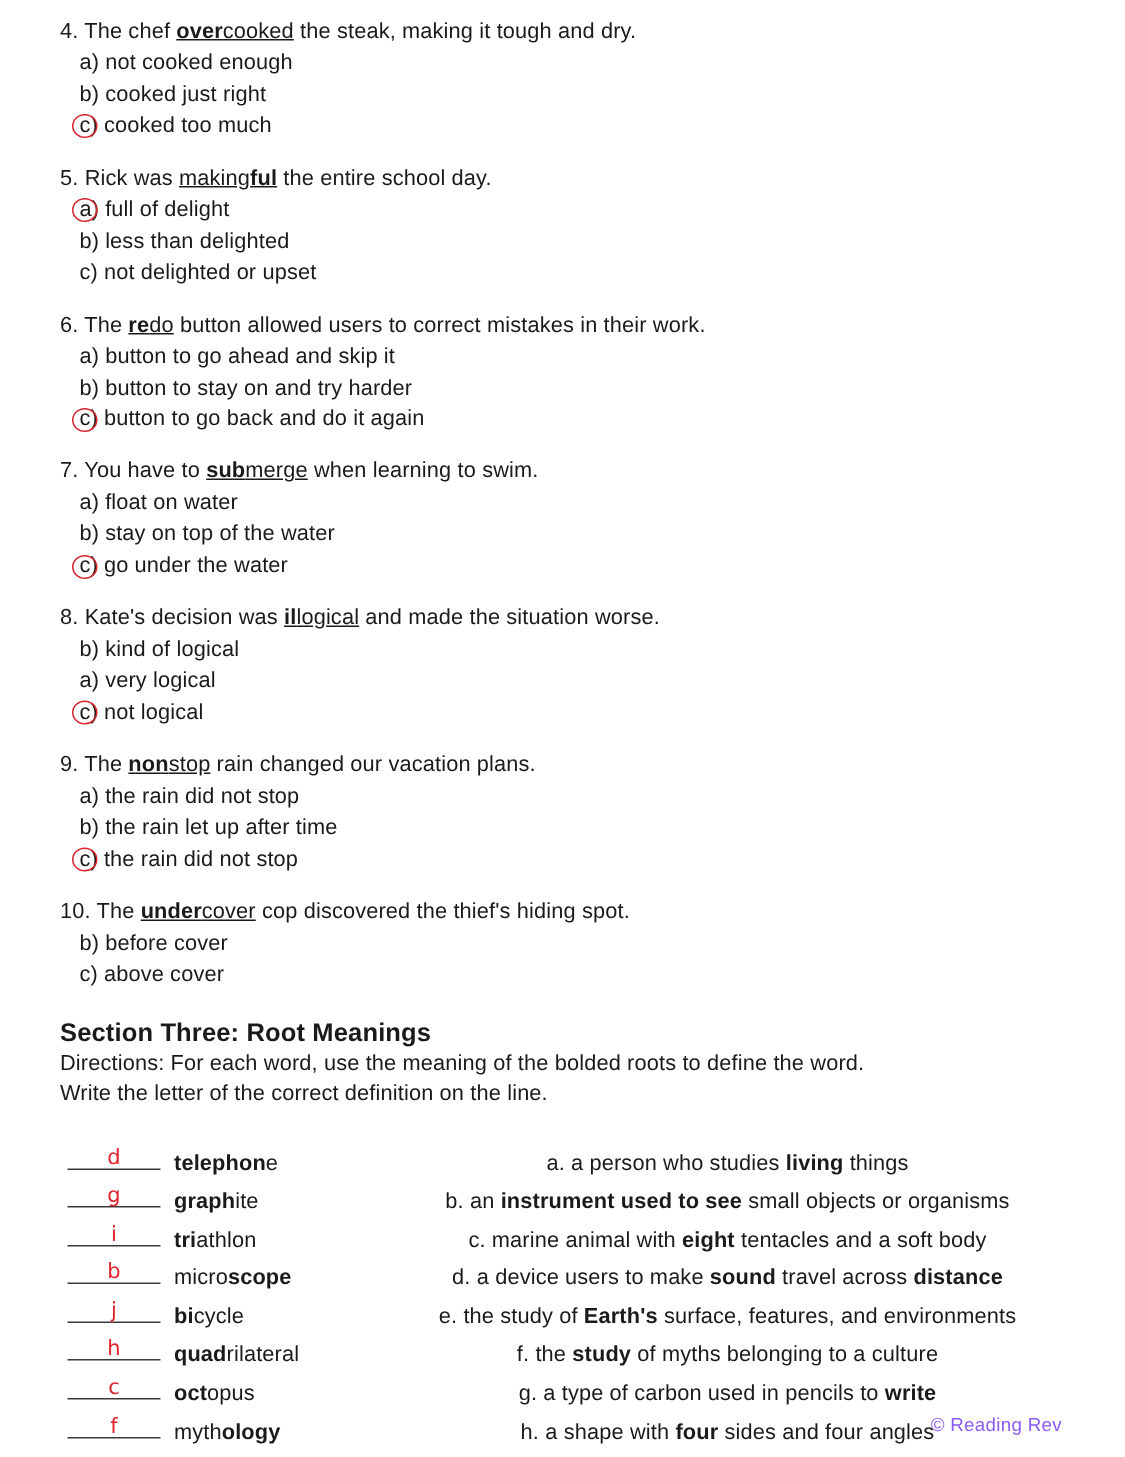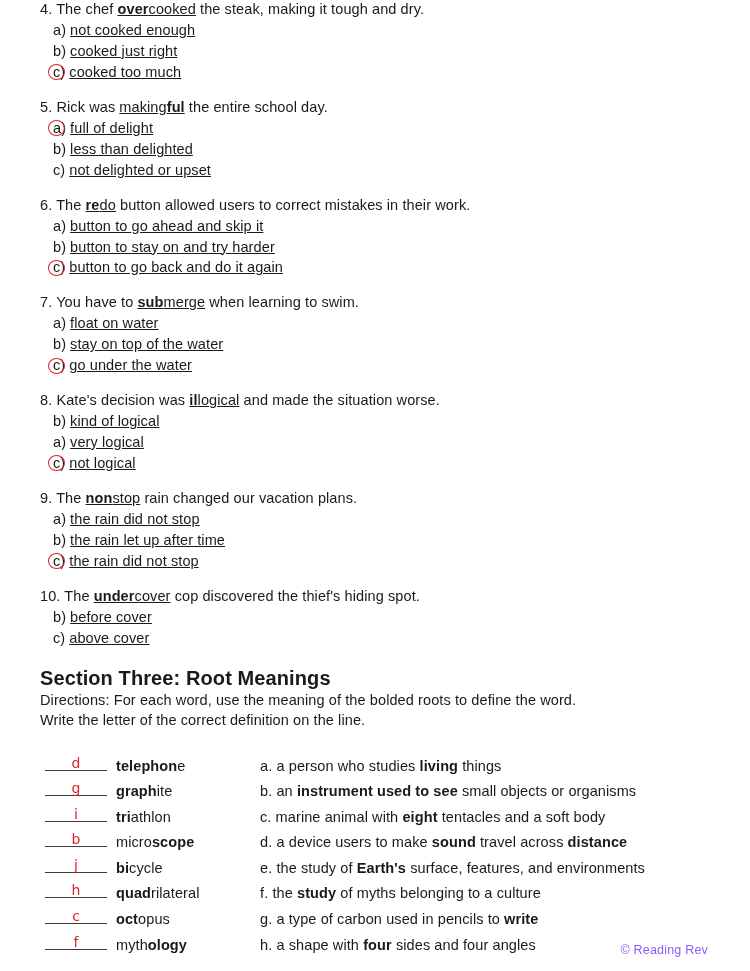--- a/index.html
+++ b/index.html
@@ -20,21 +20,21 @@
     position: relative;
     width: 750px;
     height: 971px;
     padding: 0;
     box-sizing: border-box;
   }
 
   
   .mc-block {
     margin: 0 0 0 0;
-    padding: 0 40px 0 40px;
+    padding: 12px 40px 0 40px;
   }
   .question {
     margin-bottom: 15px;
   }
   .q-stem {
     font-size: 14.5px;
     line-height: 1.32;
     letter-spacing: 0.1px;
     white-space: pre-wrap;
   }
@@ -69,34 +69,33 @@
     border: 1.4px solid #d8232a;
     border-radius: 50%;
     box-sizing: border-box;
     pointer-events: none;
   }
   .opt.circled {
     padding-left: 13px;
   }
   .opt .txt {
     margin-left: 4px;
-    text-decoration: underline;
   }
 
   .bu { font-weight: bold; text-decoration: underline; }
   .u  { text-decoration: underline; }
   .b  { font-weight: bold; }
 
   
   .sec3 {
     padding: 0 40px;
     margin-top: 19px;
   }
   .sec3-title {
-    font-size: 20px;
+    font-size: 17px;
     font-weight: bold;
     letter-spacing: 0.1px;
     margin-bottom: 1px;
   }
   .sec3-dir {
     font-size: 14.5px;
     line-height: 1.35;
     letter-spacing: 0.1px;
   }
 
@@ -137,20 +136,21 @@
   .m-word {
     font-size: 14.5px;
     letter-spacing: 0.1px;
     white-space: pre;
   }
   .m-def {
     font-size: 14.5px;
     letter-spacing: 0.1px;
     white-space: pre-wrap;
     flex: 1 1 auto;
+    text-align: center;
   }
 
   .footer {
     position: absolute;
     right: 42px;
     bottom: 14px;
     font-size: 12.5px;
     color: #8b5cf6;
     letter-spacing: 0.2px;
   }

